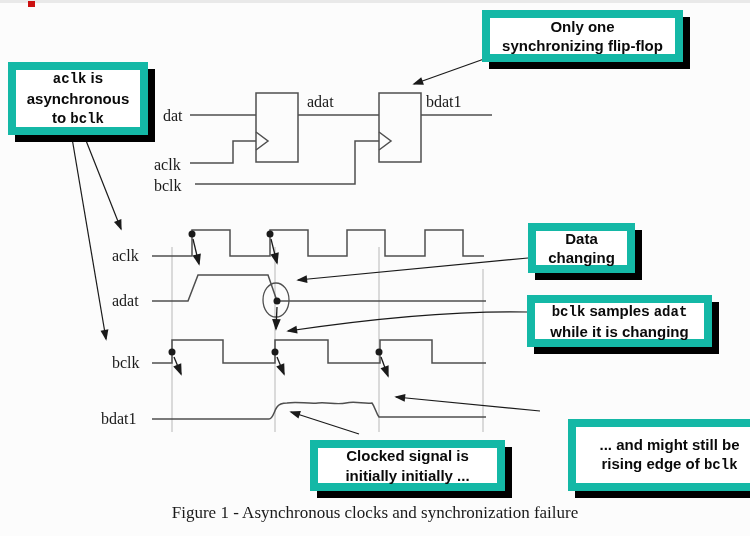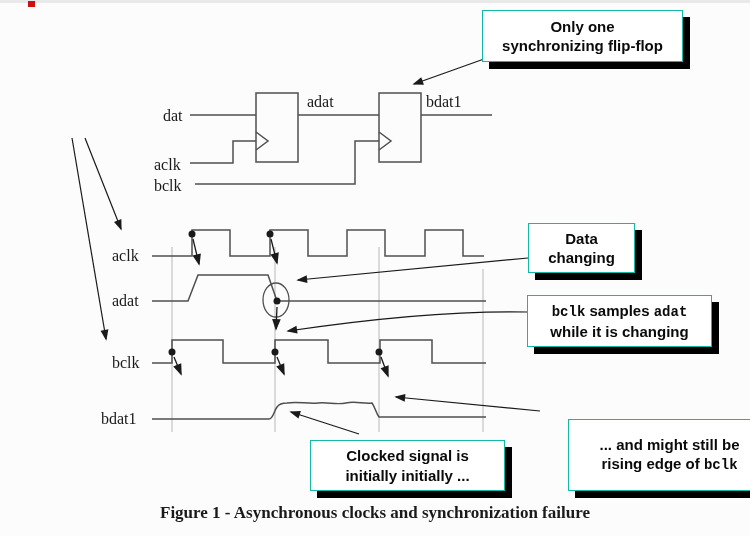--- a/index.html
+++ b/index.html
@@ -7,39 +7,39 @@
     width:750px;height:536px;position:relative;overflow:hidden;
     background:#fcfcfc;
     font-family:"Liberation Sans",sans-serif;
   }
   .stage{position:absolute;left:0;top:0;width:750px;height:536px;}
   svg{position:absolute;left:0;top:0;}
   .edge-strip{position:absolute;left:0;top:0;width:750px;height:3px;background:#e9e9e9;}
   .red-mark{position:absolute;left:28px;top:1px;width:7px;height:6px;background:#cc1111;}
   .callout{
     position:absolute;box-sizing:border-box;
-    background:#ffffff;border:1px solid #14b8a6;
+    background:#ffffff;border:8px solid #14b8a6;
     box-shadow:7px 7px 0 #000;
     display:flex;flex-direction:column;justify-content:center;align-items:center;
     text-align:center;color:#0a0a0a;
     font-weight:bold;font-size:15px;line-height:1.28;
     font-family:"Liberation Sans",sans-serif;
     z-index:3;
   }
   .callout .line{white-space:nowrap;}
   .mono{font-family:"Liberation Mono",monospace;font-weight:bold;font-size:14px;}
   #c-async{left:8px;top:62px;width:140px;height:73px;}
   #c-onlyone{left:482px;top:10px;width:201px;height:52px;}
   #c-datachg{left:528px;top:223px;width:107px;height:50px;}
   #c-samples{left:527px;top:295px;width:185px;height:52px;}
   #c-next{left:568px;top:385px;width:203px;height:72px;margin-top:34px;}
   #c-init{left:310px;top:432px;width:195px;height:51px;margin-top:8px;}
   .caption{
     position:absolute;left:0;top:503px;width:750px;text-align:center;
-    font-family:"Liberation Serif",serif;font-size:17px;color:#1a1a1a;font-weight:bold;
+    font-family:"Liberation Serif",serif;font-size:17px;color:#1a1a1a;
   }
   text{
     font-family:"Liberation Serif",serif;font-size:16px;fill:#1a1a1a;
   }
 </style>
 </head>
 <body>
 
 <div class="stage">
 
@@ -116,20 +116,25 @@
       <line x1="484" y1="59" x2="414" y2="84" marker-end="url(#ah)"></line>
       <line x1="85" y1="138" x2="121" y2="229" marker-end="url(#ah)"></line>
       <line x1="72" y1="138" x2="106" y2="339" marker-end="url(#ah)"></line>
       <line x1="528" y1="258" x2="298" y2="280" marker-end="url(#ah)"></line>
       <path d="M527,312 Q430,310 288,331" marker-end="url(#ah)"></path>
       <line x1="540" y1="411" x2="396" y2="397" marker-end="url(#ah)"></line>
       <line x1="359" y1="434" x2="291" y2="412" marker-end="url(#ah)"></line>
     </g>
   </svg>
 
+  <div class="callout" id="c-async">
+    <div class="line"><span class="mono">aclk</span><span> is</span></div>
+    <div class="line">asynchronous</div>
+    <div class="line"><span>to </span><span class="mono">bclk</span></div>
+  </div>
 
   <div class="callout" id="c-onlyone">
     <div class="line">Only one</div>
     <div class="line">synchronizing flip-flop</div>
   </div>
 
   <div class="callout" id="c-samples">
     <div class="line"><span class="mono">bclk</span><span> samples </span><span class="mono">adat</span></div>
     <div class="line">while it is changing</div>
   </div>

